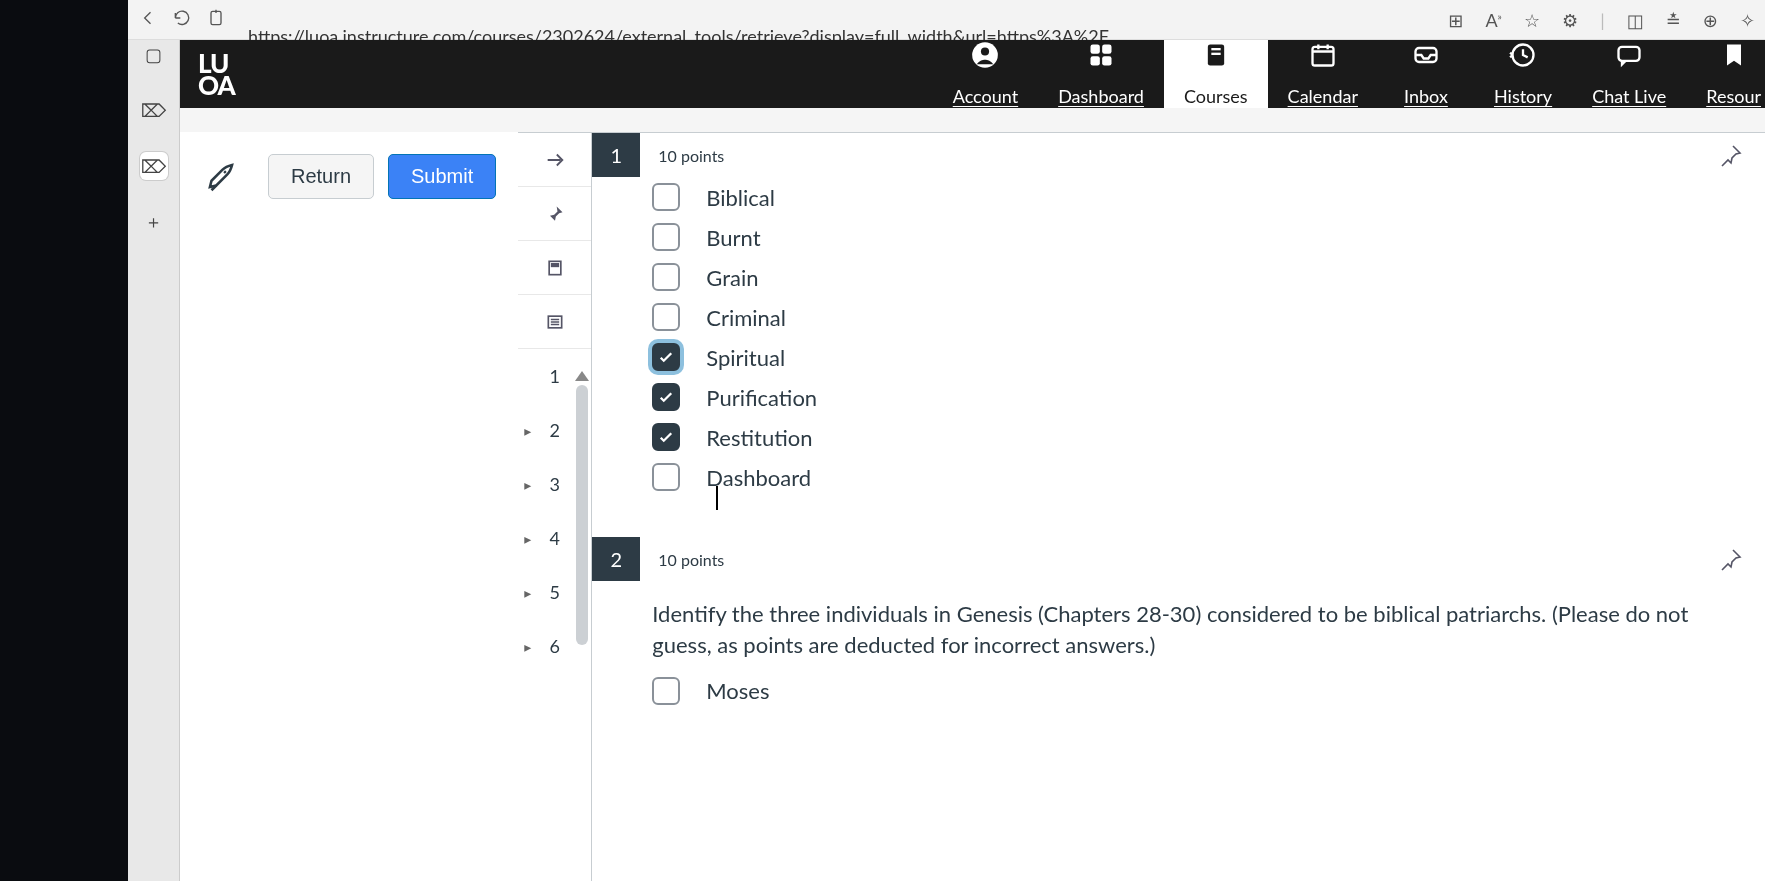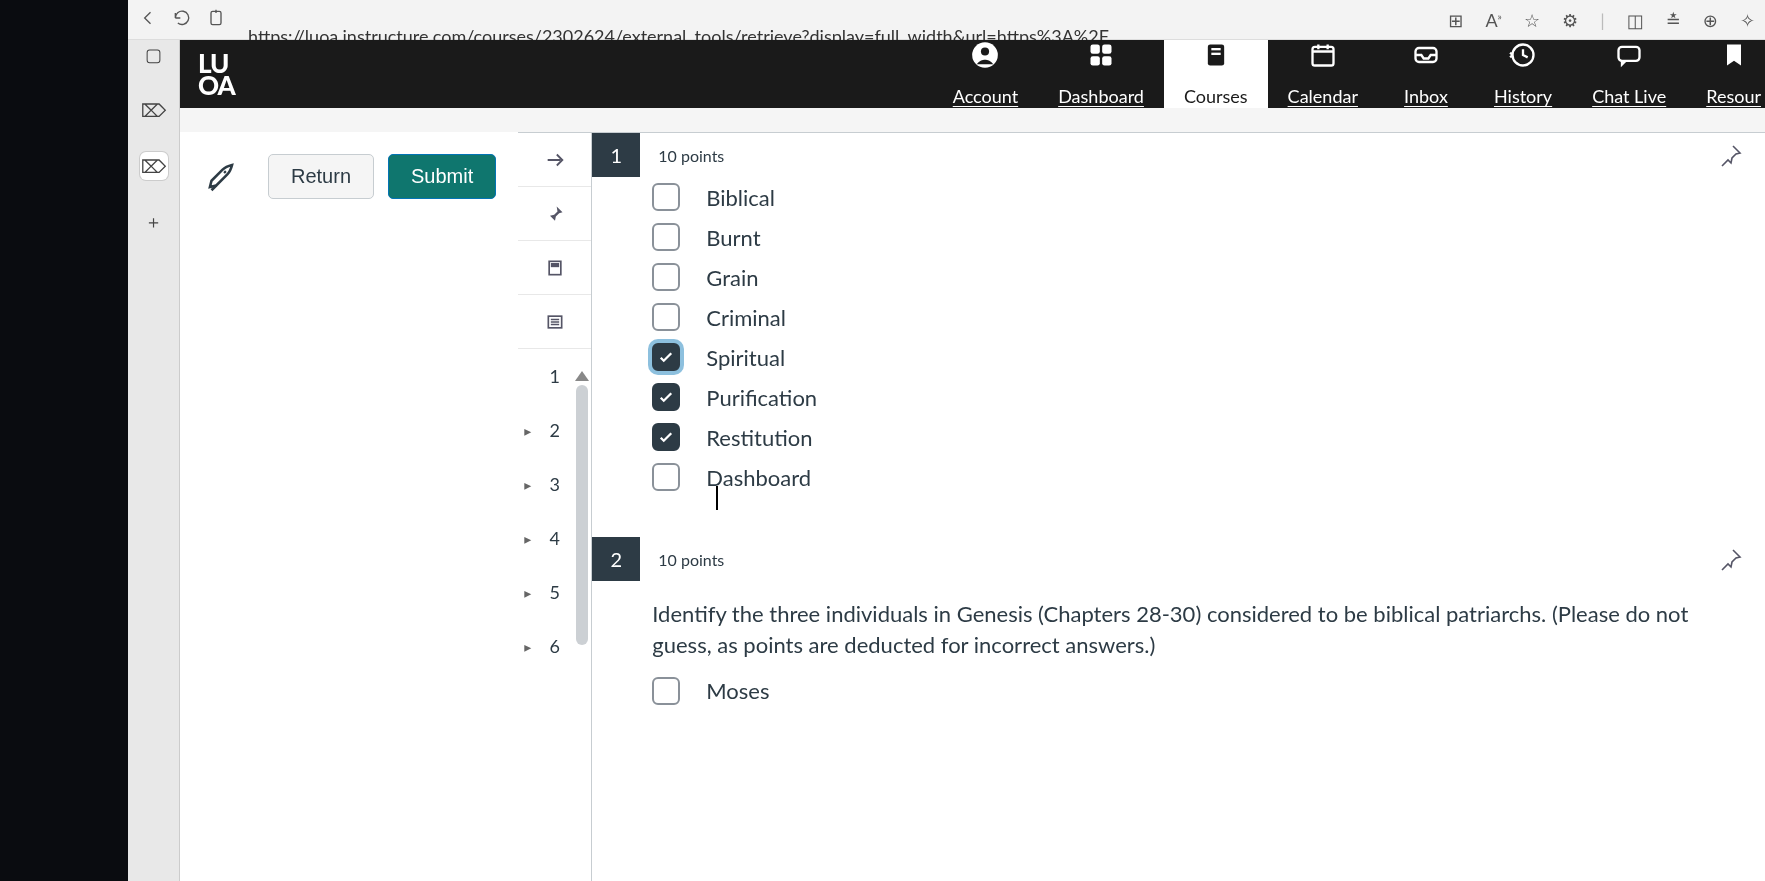--- a/index.html
+++ b/index.html
@@ -108,21 +108,21 @@
   .btn {
     font-size:20px;
     padding:10px 22px;
     border-radius:5px;
     border:1px solid #c7cdd1;
     background:#f5f5f5;
     color:#2d3b45;
     cursor:pointer;
   }
   .btn.primary {
-    background:#0f766e;border-color:#0374b5;color:#fff;
+    background:#3b82f6;border-color:#0374b5;color:#fff;
   }
   .content-row {
     flex:1;display:flex;border-top:1px solid #c7cdd1;
     overflow:hidden;
   }
   
   .qnav {
     width:74px;border-right:1px solid #c7cdd1;
     display:flex;flex-direction:column;align-items:center;
     font-size:18px;color:#2d3b45;

